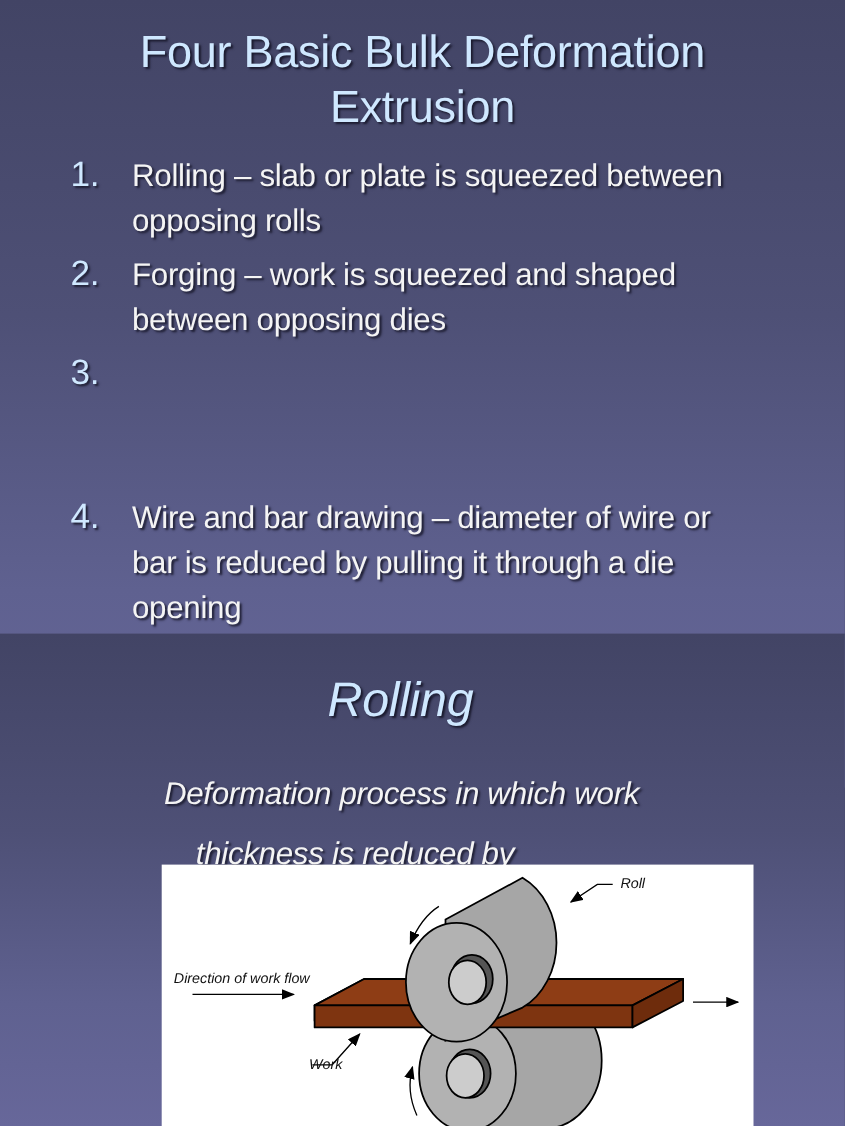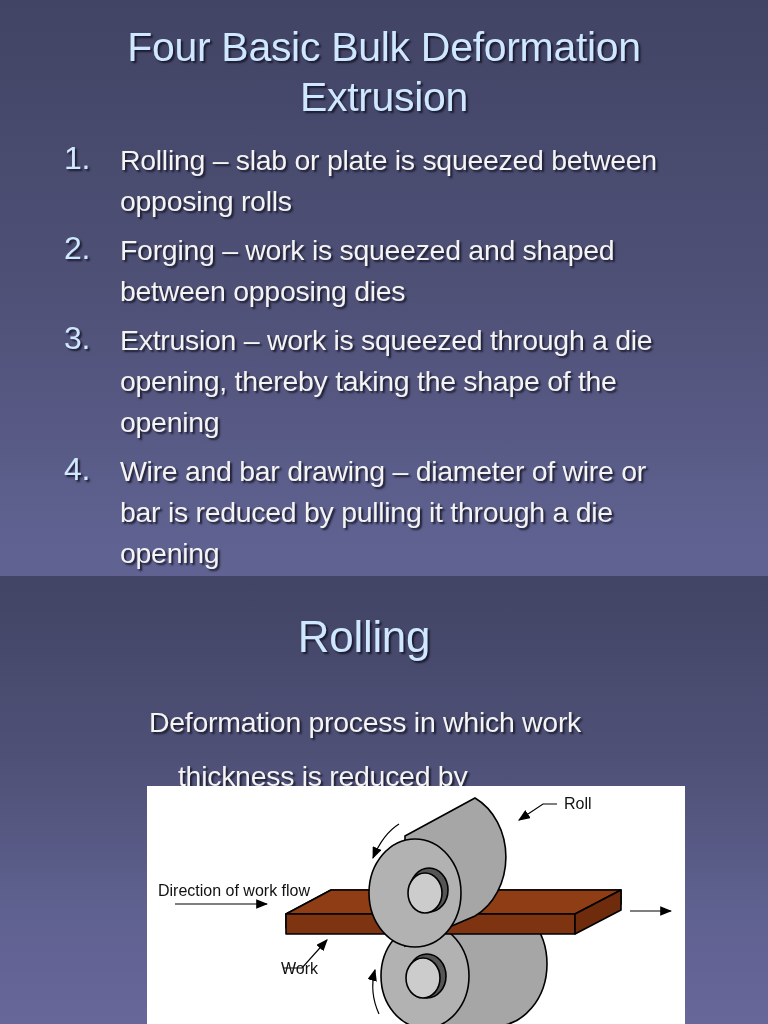--- a/index.html
+++ b/index.html
@@ -6,21 +6,21 @@
   body {
     width: 768px; height: 1024px; overflow: hidden;
     font-family: "Liberation Sans", "DejaVu Sans", sans-serif;
     background: #424465;
   }
   .slide {
     position: absolute; left: 0; width: 768px; overflow: hidden;
     background: linear-gradient(to bottom, #424465 0%, #4e5076 40%, #5f6190 75%, #67679a 100%);
   }
   #slide1 { top: 0; height: 716px; }
-  #slide2 { top: 576px; height: 448px; }
+  #slide2 { top: 576px; height: 448px; font-style: italic; }
 
   .title {
     position: absolute; left: 0; width: 768px; text-align: center;
     color: #cfe8ff; font-size: 41px; line-height: 50px;
     text-shadow: 2px 2px 2px #1a1a2e;
     letter-spacing: -0.3px;
   }
   #slide1 .title { top: 22px; }
 
   .item {
@@ -45,21 +45,21 @@
   }
   .body-text .line { display: block; white-space: nowrap; margin-top: 13px; }
   .body-text .indent { padding-left: 29px; }
 
   .figure {
     position: absolute; left: 147px; top: 210px; width: 538px; height: 238px;
     background: #ffffff;
   }
   .figure svg { position: absolute; left: 0; top: 0; }
   .lbl {
-    position: absolute; font-size: 16px; color: #111;
+    position: absolute; font-size: 13px; color: #111;
     font-family: "Liberation Sans", sans-serif;
     white-space: nowrap;
   }
 </style>
 </head>
 <body>
 
 <div class="slide" id="slide1">
   <div class="title">
     <span>Four Basic Bulk Deformation</span><br>
@@ -69,21 +69,20 @@
   <div class="item" style="top:140px;">
     <span class="num">1.</span>
     <span class="txt" style="width:540px;">Rolling – slab or plate is squeezed between opposing rolls</span>
   </div>
   <div class="item" style="top:230px;">
     <span class="num">2.</span>
     <span class="txt" style="width:500px;">Forging – work is squeezed and shaped between opposing dies</span>
   </div>
   <div class="item" style="top:320px;">
     <span class="num">3.</span>
-    <span class="txt" style="width:580px;">Extrusion – work is squeezed through a die opening, thereby taking the shape of the opening</span>
   </div>
   <div class="item" style="top:451px;">
     <span class="num">4.</span>
     <span class="txt" style="width:560px;">Wire and bar drawing – diameter of wire or bar is reduced by pulling it through a die opening</span>
   </div>
 </div>
 
 <div class="slide" id="slide2">
   <div class="title">Rolling</div>
 

